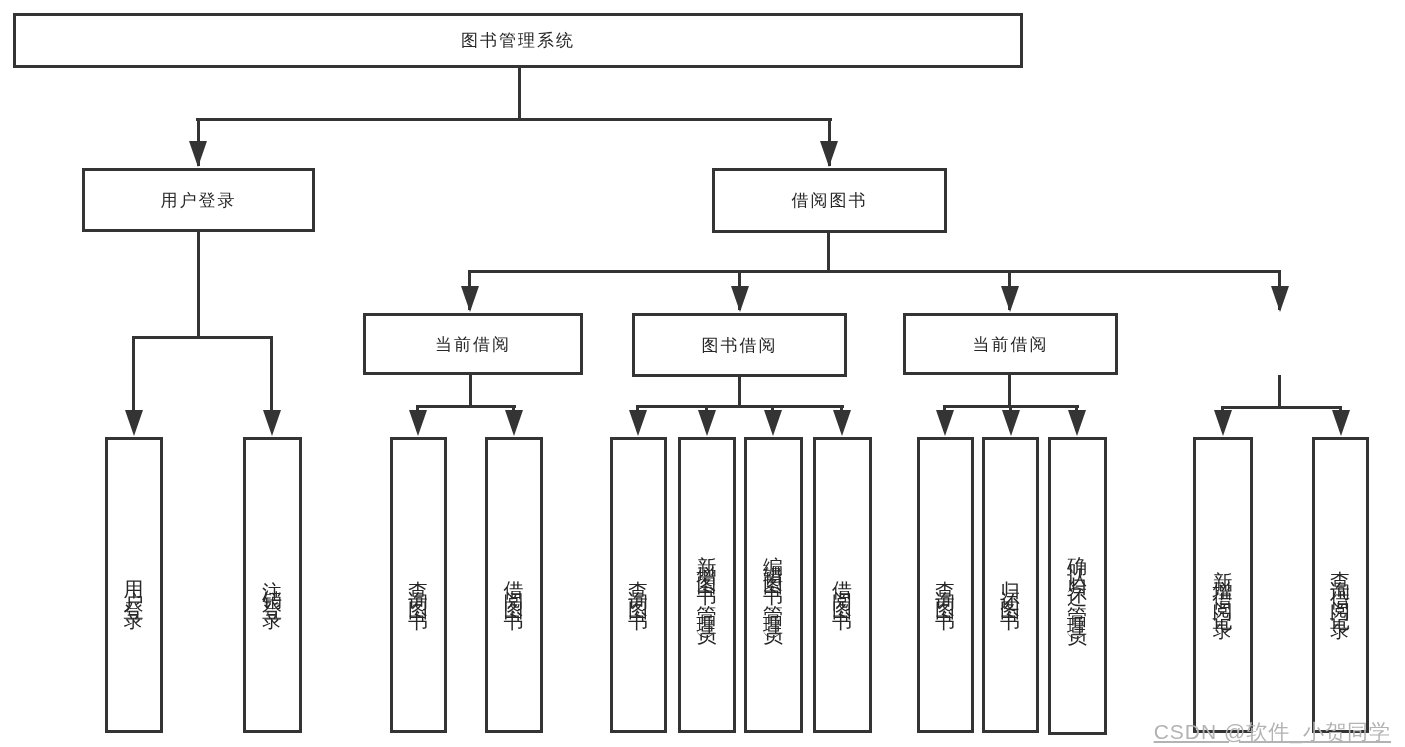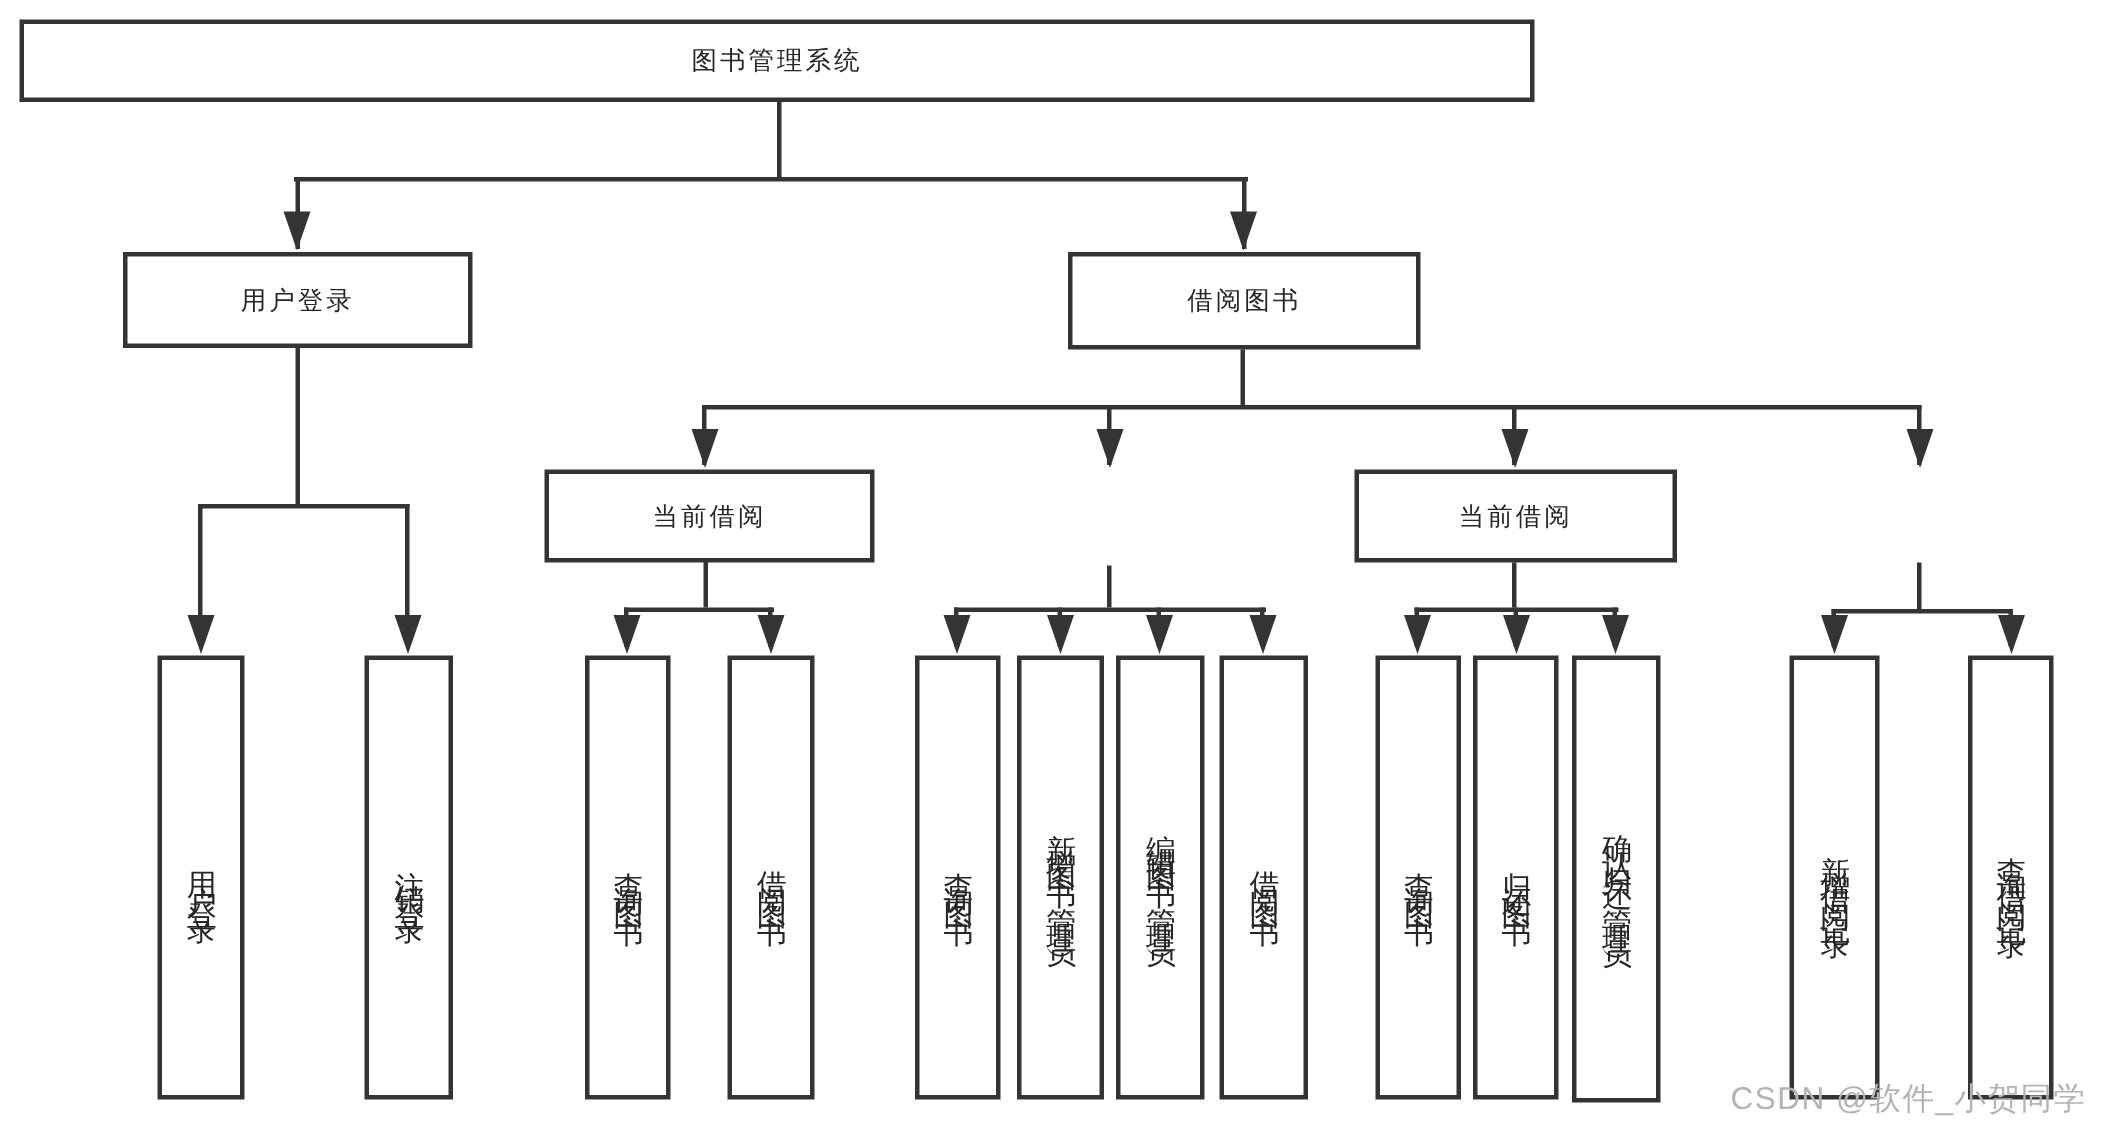--- a/index.html
+++ b/index.html
@@ -7,21 +7,21 @@
   .stage{position:relative;width:1405px;height:747px;background:#fff;overflow:hidden;}
   .box{position:absolute;box-sizing:border-box;border:3px solid #343434;background:#fff;
        display:flex;align-items:center;justify-content:center;color:#262626;}
   .box.h{font-size:17px;letter-spacing:2px;white-space:nowrap;}
   .vt{writing-mode:vertical-rl;text-orientation:mixed;font-size:20px;letter-spacing:10px;line-height:1;}
   .hl{position:absolute;height:3px;background:#343434;}
   .vl{position:absolute;width:3px;background:#343434;}
   .ar{position:absolute;width:0;height:0;border-left:9px solid transparent;
       border-right:9px solid transparent;border-top:26px solid #343434;}
   .watermark{position:absolute;right:14px;bottom:1px;font-size:21px;color:#b3b3b3;
-             letter-spacing:1px;white-space:nowrap;}
+             letter-spacing:1px;white-space:nowrap;text-decoration:underline;}
 </style>
 </head>
 <body>
 
 <div class="stage">
 
   <div class="box h" style="left:13px;top:13px;width:1010px;height:55px">
     <span>图书管理系统</span>
   </div>
 
@@ -30,20 +30,23 @@
   </div>
 
   <div class="box h" style="left:712px;top:168px;width:235px;height:65px">
     <span>借阅图书</span>
   </div>
 
   <div class="box h" style="left:363px;top:313px;width:220px;height:62px">
     <span>当前借阅</span>
   </div>
 
+  <div class="box h" style="left:632px;top:313px;width:215px;height:64px">
+    <span>图书借阅</span>
+  </div>
 
   <div class="box h" style="left:903px;top:313px;width:215px;height:62px">
     <span>当前借阅</span>
   </div>
 
 
   <div class="box v" style="left:105px;top:437px;width:58px;height:296px">
     <span class="vt">用户登录</span>
   </div>
   <div class="box v" style="left:243px;top:437px;width:59px;height:296px">

